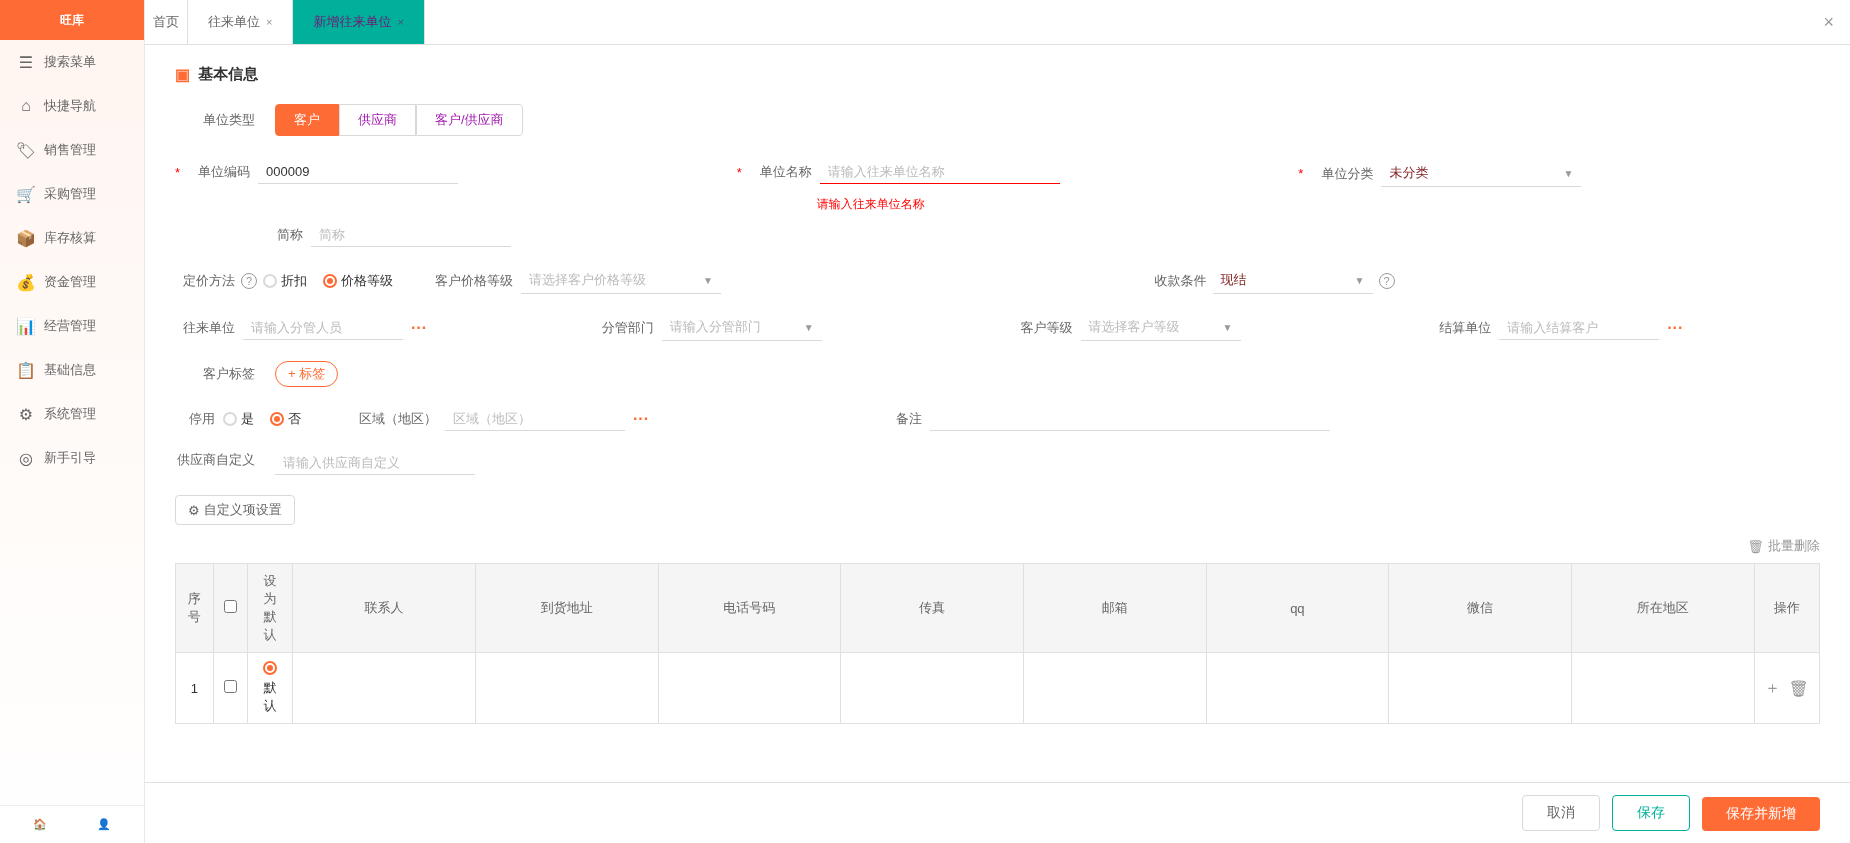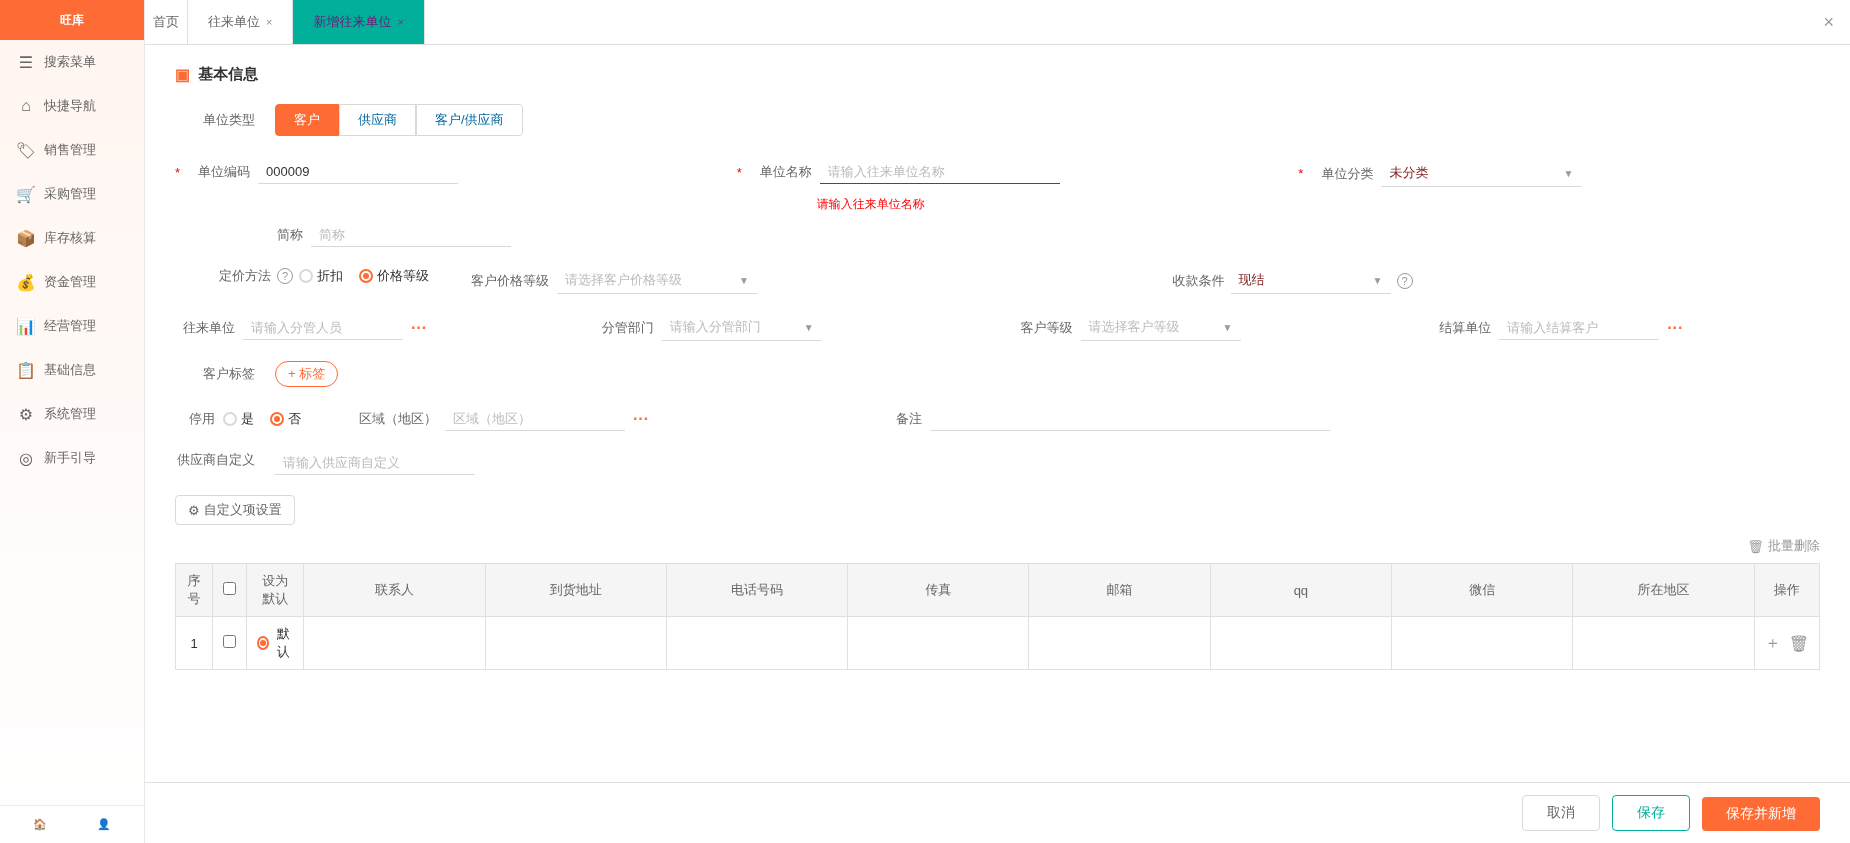--- a/index.html
+++ b/index.html
@@ -38,21 +38,21 @@
     .form-row { display: flex; align-items: flex-start; margin-bottom: 20px; gap: 20px; }
     .form-field { display: flex; align-items: center; gap: 8px; }
     .form-label { color: #666; font-size: 13px; white-space: nowrap; min-width: 60px; text-align: right; }
     .form-input { border: none; border-bottom: 1px solid #d9d9d9; outline: none; padding: 4px 8px; font-size: 13px; color: #333; background: transparent; min-width: 150px; }
     .form-input::placeholder { color: #bbb; }
     .form-input.error { border-bottom-color: #f00; }
     .error-text { color: #f00; font-size: 12px; margin-top: 2px; }
 
     
     .unit-type-group { display: flex; gap: 0; }
-    .unit-type-btn { padding: 6px 18px; border: 1px solid #d9d9d9; cursor: pointer; font-size: 13px; background: white; color: #0369a1; }
+    .unit-type-btn { padding: 6px 18px; border: 1px solid #d9d9d9; cursor: pointer; font-size: 13px; background: white; color: #a21caf; }
     .unit-type-btn:first-child { border-radius: 4px 0 0 4px; }
     .unit-type-btn:last-child { border-radius: 0 4px 4px 0; }
     .unit-type-btn.active { background: #ff6b35; border-color: #ff6b35; color: white; }
 
     
     .form-select { display: flex; align-items: center; gap: 4px; border-bottom: 1px solid #d9d9d9; padding: 4px 8px; min-width: 150px; cursor: pointer; }
     .form-select .placeholder { color: #bbb; font-size: 13px; }
     .form-select .value { color: #7f1d1d; font-size: 13px; }
     .form-select .arrow { margin-left: auto; color: #999; font-size: 10px; }
     .dropdown-arrow { color: #999; }
@@ -206,21 +206,21 @@
         </div>
       </div>
 
       <div class="form-row" style="margin-bottom:20px;">
         <div class="form-field" style="margin-left:88px;">
           <span class="form-label" style="min-width:40px;">简称</span>
           <input class="form-input" style="width: 200px;" placeholder="简称">
         </div>
       </div>
 
-      <div class="form-row" style="gap:40px; margin-bottom:20px;margin-left:36px;">
+      <div class="form-row" style="align-items:center; gap:40px; margin-bottom:20px;">
 
         <div class="form-field" style="gap:6px;">
           <span class="form-label" style="min-width:60px;">定价方法</span>
           <div class="help-icon">?</div>
           <div class="radio-group">
             <div class="radio-item">
               <div class="radio-outer"></div>
               <span>折扣</span>
             </div>
             <div class="radio-item">
@@ -351,21 +351,21 @@
               <th>微信</th>
               <th>所在地区</th>
               <th>操作</th>
             </tr>
           </thead>
           <tbody>
             <tr>
               <td>1</td>
               <td><input type="checkbox" style=""></td>
               <td>
-                <div class="radio-item" style="">
+                <div class="radio-item" style="flex-direction:column;">
                   <div class="radio-outer checked">
                     <div class="radio-inner"></div>
                   </div>
                   <span>默认</span>
                 </div>
               </td>
               <td><input class="form-input" style="width: 100%; border: none;"></td>
               <td><input class="form-input" style="width: 100%; border: none;"></td>
               <td><input class="form-input" style="width: 100%; border: none;"></td>
               <td><input class="form-input" style="width: 100%; border: none;"></td>

